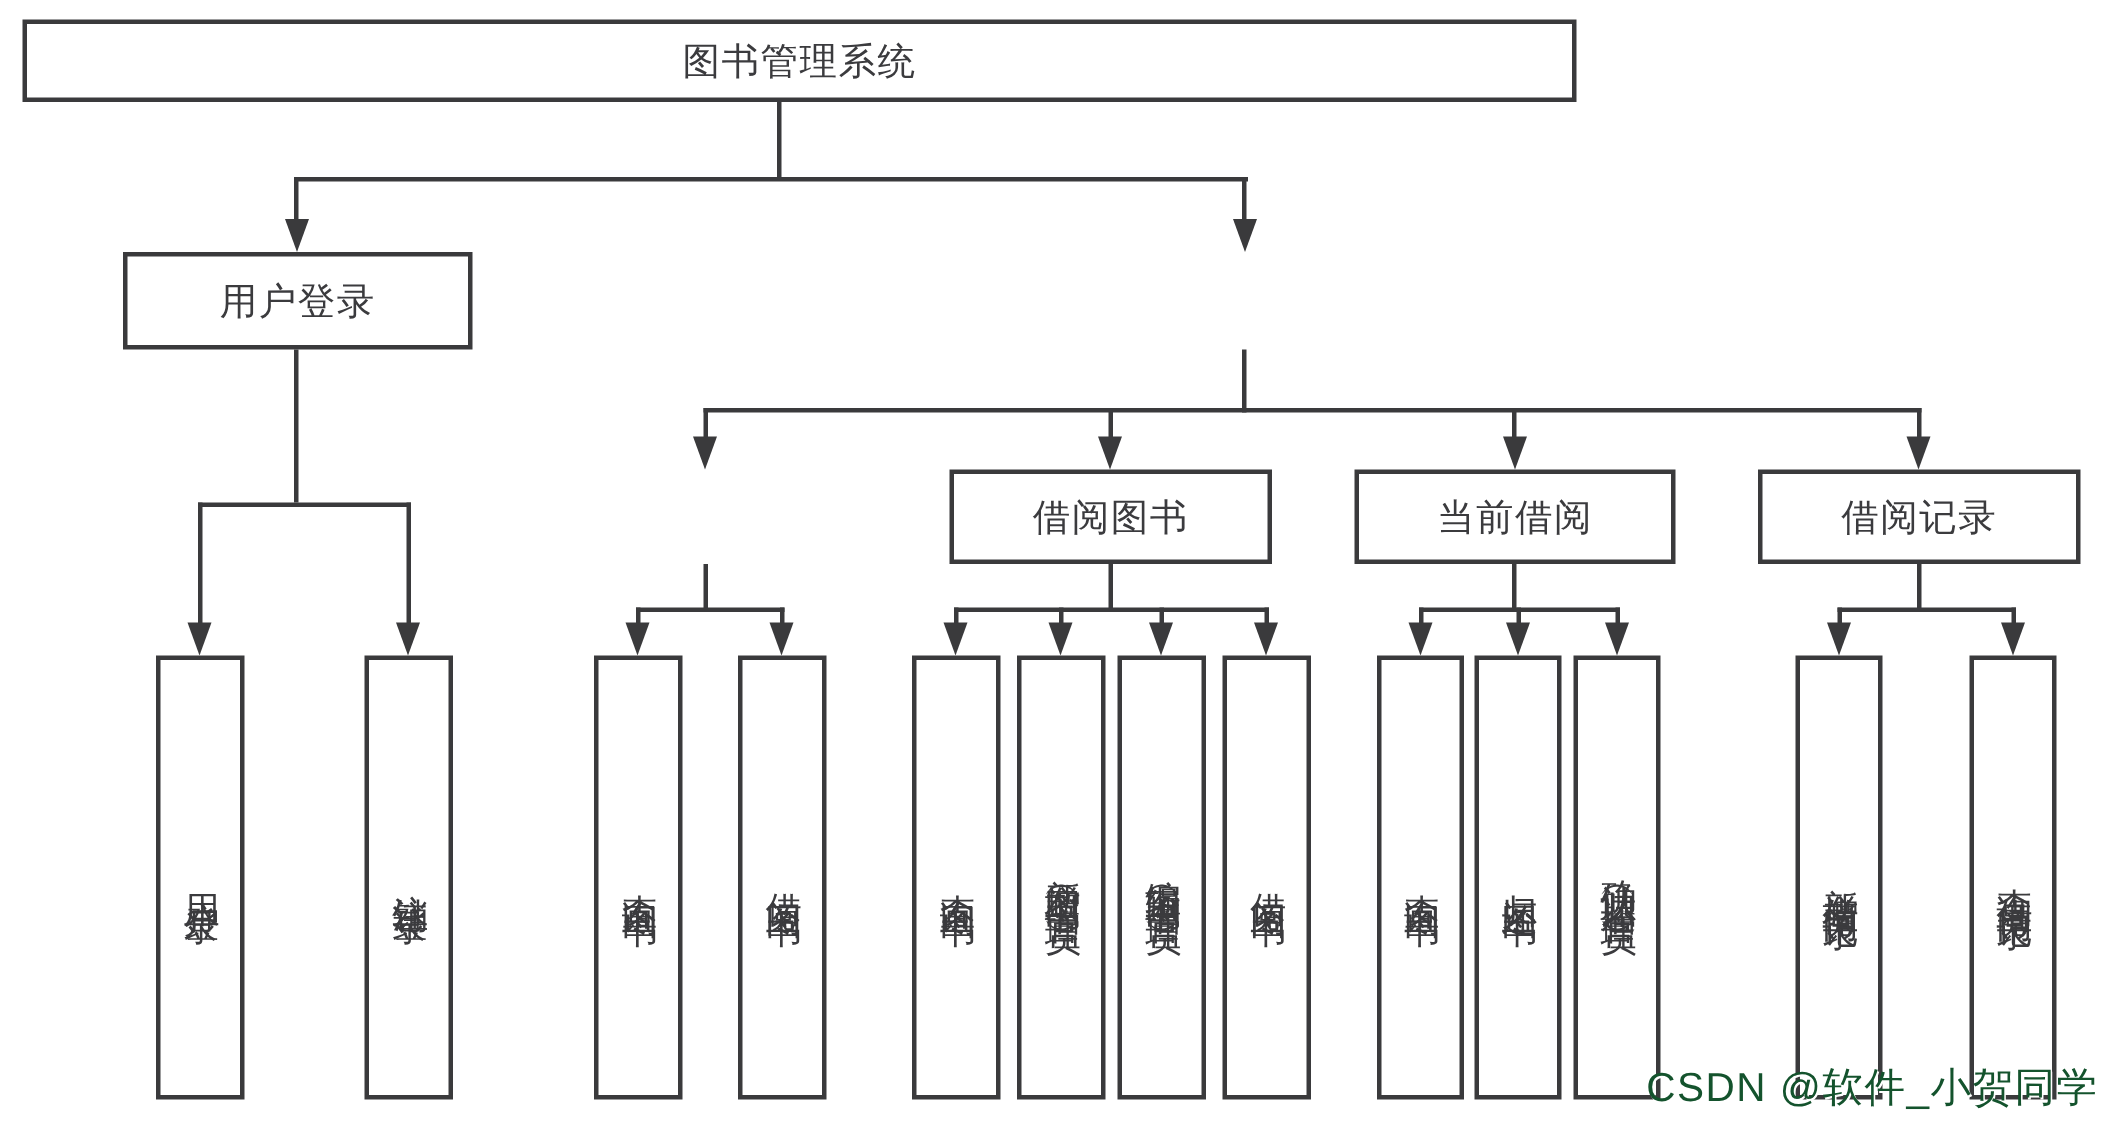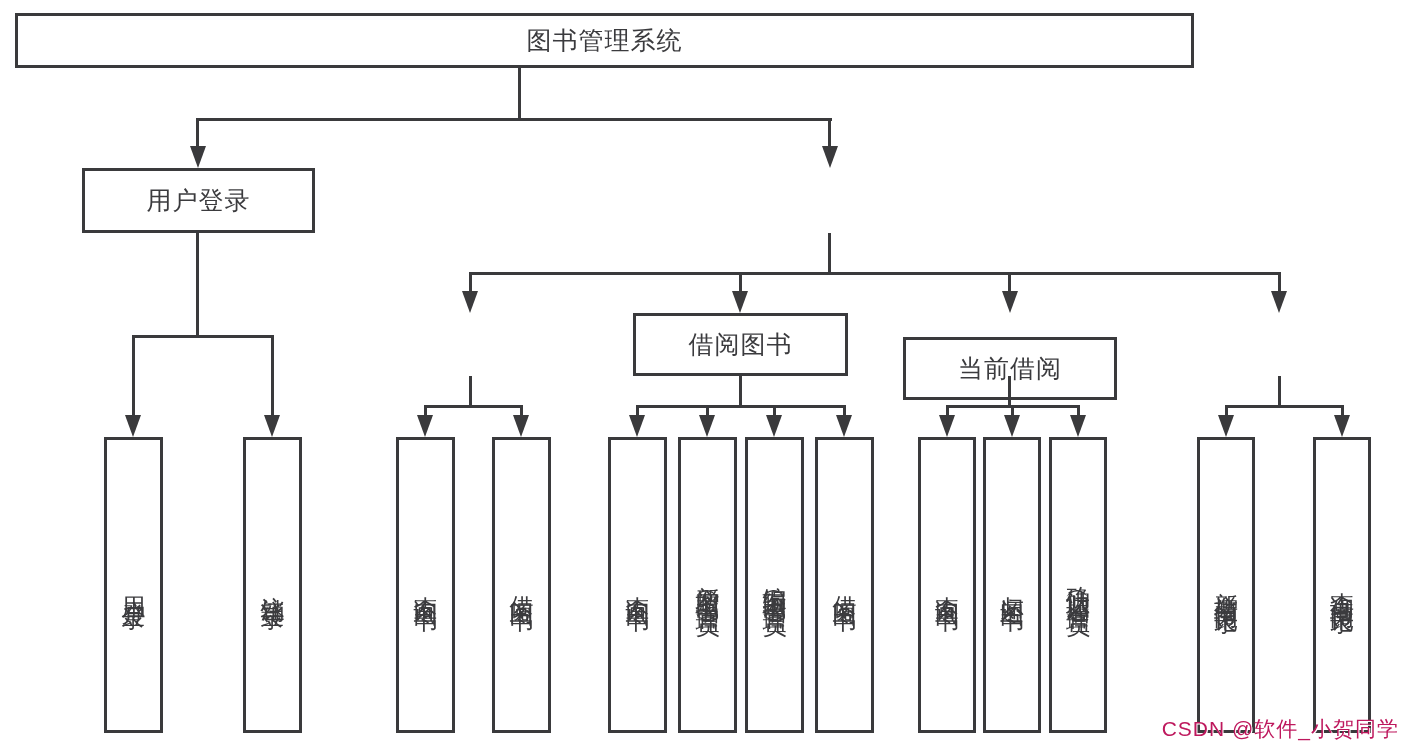--- a/index.html
+++ b/index.html
@@ -9,38 +9,39 @@
         display:flex;align-items:center;justify-content:center;
         font-size:25px;color:#3b3b3e;letter-spacing:1px;white-space:nowrap;}
   .leaf{position:absolute;box-sizing:border-box;border:3px solid #3a3a3c;background:#fff;
         display:flex;align-items:center;justify-content:center;
         writing-mode:vertical-rl;text-orientation:mixed;
         font-size:24px;color:#3b3b3e;letter-spacing:4px;line-height:1;}
   .vl{position:absolute;width:3px;background:#3a3a3c;}
   .hl{position:absolute;height:3px;background:#3a3a3c;}
   .ah{position:absolute;width:0;height:0;border-left:8px solid transparent;
       border-right:8px solid transparent;border-top:22px solid #3a3a3c;}
-  .watermark{position:absolute;right:6px;bottom:4px;font-size:21px;color:#be185d;
+  .watermark{position:absolute;right:6px;bottom:4px;font-size:27px;color:#14532d;
              letter-spacing:1px;z-index:5;text-shadow:1px 1px 0 #ffffff;margin-top:40px;}
 </style>
 </head>
 <body>
 
 <div class="canvas">
 
-  <div class="node" style="left:15px;top:13px;width:1179px;height:55px;">图书管理系统</div>
+  <div class="node" style="left:15px;top:13px;width:1036px;height:55px;">图书管理系统</div>
 
   <div class="node" style="left:82px;top:168px;width:233px;height:65px;">用户登录</div>
 
 
 
   <div class="node" style="left:633px;top:313px;width:215px;height:63px;">借阅图书</div>
 
-  <div class="node" style="left:903px;top:313px;width:214px;height:63px;margin-top:24px;">当前借阅</div>
+  <div class="node" style="left:903px;top:313px;width:214px;height:63px;">当前借阅</div>
 
+  <div class="node" style="left:1172px;top:313px;width:215px;height:63px;">借阅记录</div>
 
   <div class="leaf" style="left:104px;top:437px;width:59px;height:296px;">用户登录</div>
 
   <div class="leaf" style="left:243px;top:437px;width:59px;height:296px;">注销登录</div>
 
   <div class="leaf" style="left:396px;top:437px;width:59px;height:296px;">查询图书</div>
 
   <div class="leaf" style="left:492px;top:437px;width:59px;height:296px;">借阅图书</div>
 
   <div class="leaf" style="left:608px;top:437px;width:59px;height:296px;">查询图书</div>

